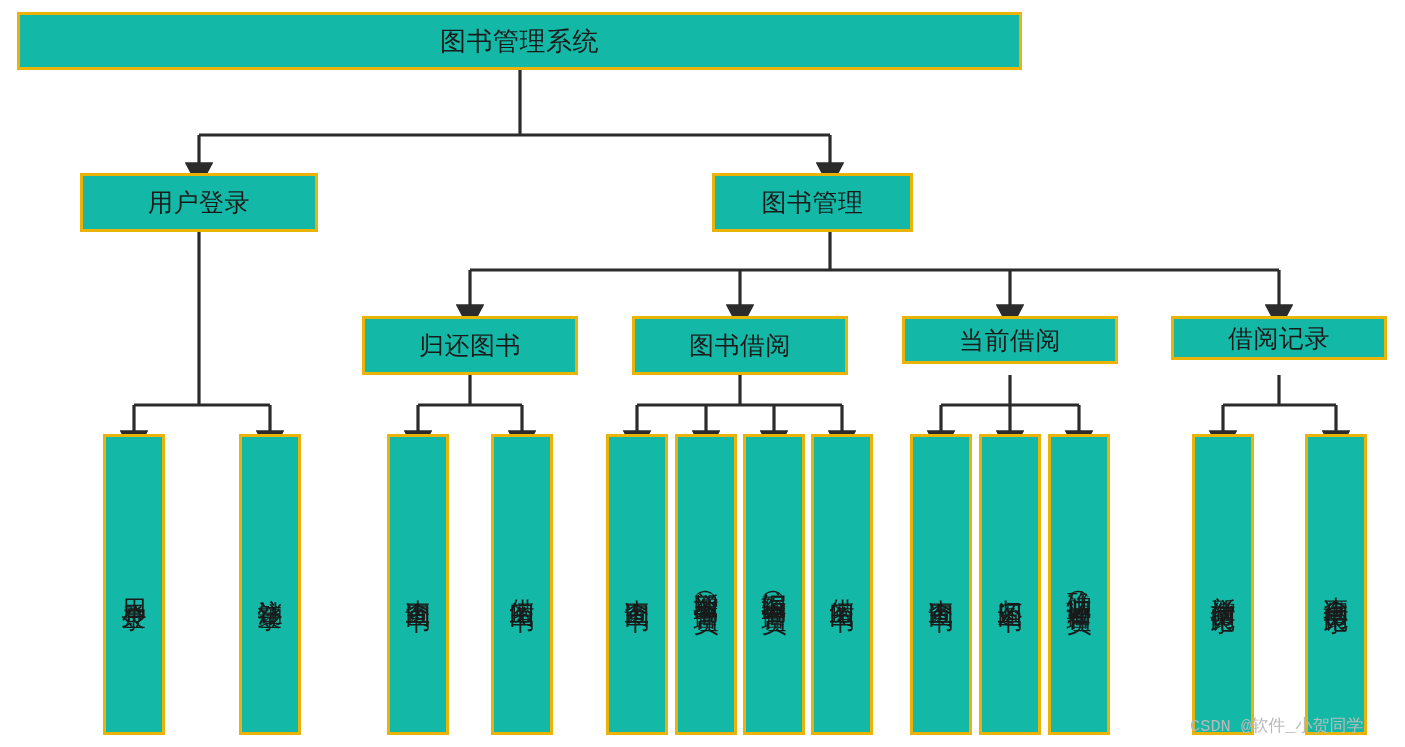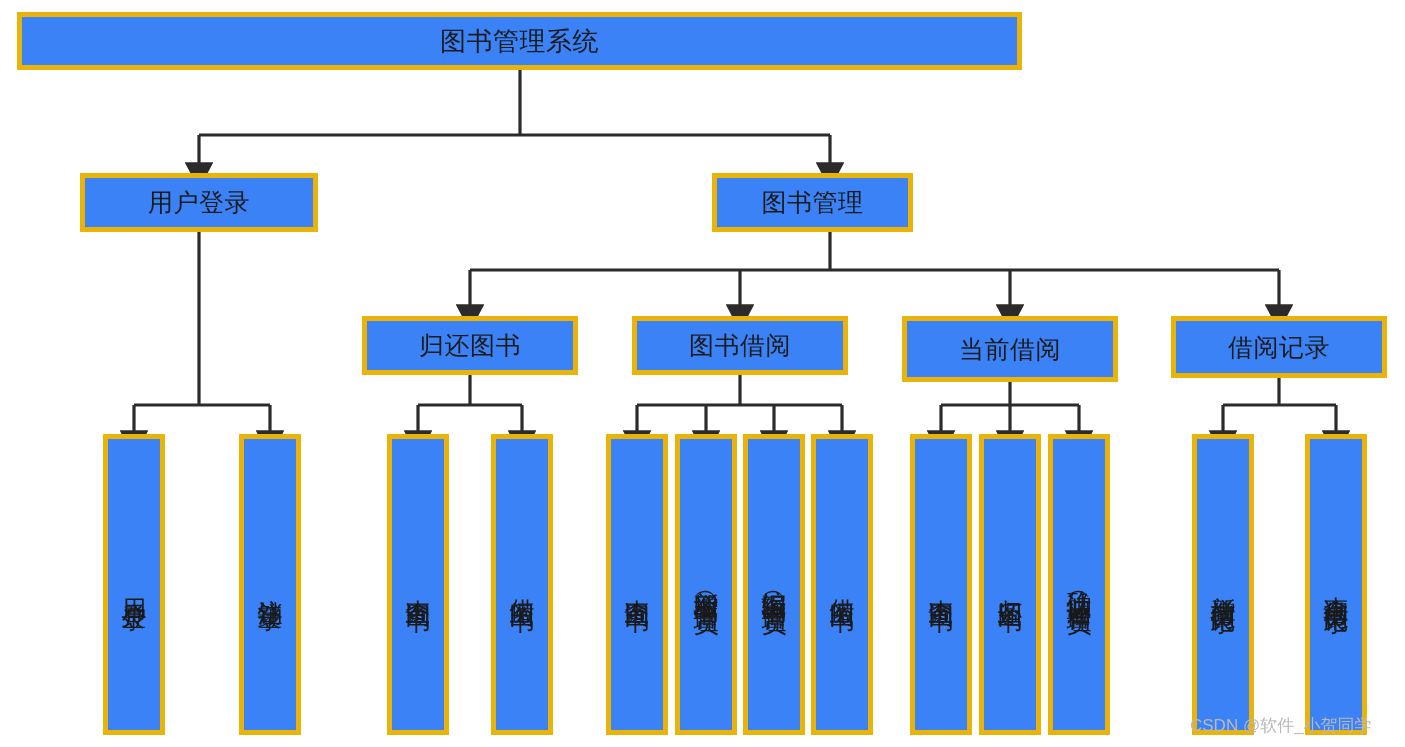--- a/index.html
+++ b/index.html
@@ -22,22 +22,22 @@
   svg.diagram-canvas {
     position: absolute;
     left: 0;
     top: 0;
     width: 1405px;
     height: 747px;
   }
   .node-box {
     position: absolute;
     box-sizing: border-box;
-    background: #3b82f6;
-    border: 5px solid #eab308;
+    background: #14b8a6;
+    border: 3px solid #eab308;
     display: flex;
     align-items: center;
     justify-content: center;
     overflow: hidden;
   }
   .node-label {
     font-family: "Liberation Sans", "DejaVu Sans", sans-serif;
     color: #1a1a1a;
     line-height: 1.08;
     text-align: center;
@@ -59,21 +59,21 @@
     text-orientation: upright;
     font-size: 25px;
     letter-spacing: 3px;
     line-height: 1;
     max-height: 100%;
   }
   .watermark {
     position: absolute;
     left: 1190px;
     top: 714px;
-    font-family: Liberation Sans, sans-serif;
+    font-family: Liberation Mono, monospace;
     font-size: 17px;
     color: #b9b9b9;
     white-space: nowrap;
     user-select: none;
   }
 </style>
 </head>
 <body>
 
 <div id="diagram-root">
@@ -153,25 +153,25 @@
   </div>
 
   <div class="node-box horizontal" style="left:362px; top:316px; width:216px; height:59px;">
     <span class="node-label">归还图书</span>
   </div>
 
   <div class="node-box horizontal" style="left:632px; top:316px; width:216px; height:59px;">
     <span class="node-label">图书借阅</span>
   </div>
 
-  <div class="node-box horizontal" style="left:902px; top:316px; width:216px; height:66px;">
+  <div class="node-box horizontal" style="left:902px; top:316px; width:216px; height:48px;">
     <span class="node-label">当前借阅</span>
   </div>
 
-  <div class="node-box horizontal" style="left:1171px; top:316px; width:216px; height:62px;">
+  <div class="node-box horizontal" style="left:1171px; top:316px; width:216px; height:44px;">
     <span class="node-label">借阅记录</span>
   </div>
 
   <div class="node-box vertical" style="left:103px; top:434px; width:62px; height:301px;">
     <span class="node-label">用户登录</span>
   </div>
 
   <div class="node-box vertical" style="left:239px; top:434px; width:62px; height:301px;">
     <span class="node-label">注销登录</span>
   </div>

